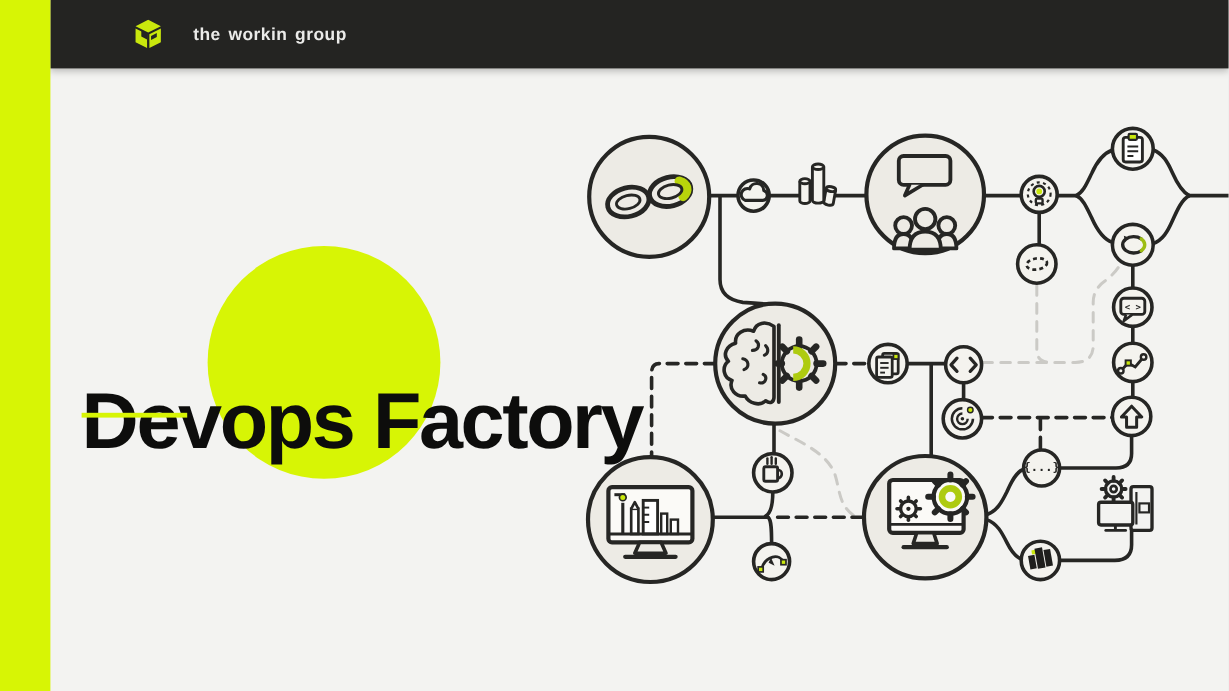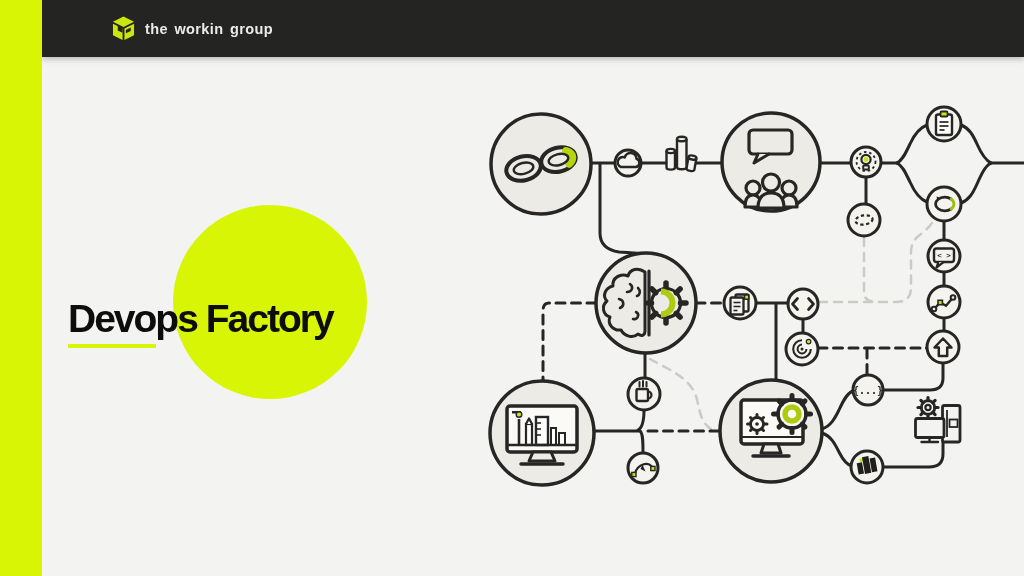--- a/index.html
+++ b/index.html
@@ -1,25 +1,25 @@
 <!DOCTYPE html>
 <html><head>
 <meta charset="utf-8">
 <style>
   html,body{margin:0;padding:0;background:#e8e8e8;}
   .canvas{position:relative;width:1024px;height:576px;background:#f3f3f1;overflow:hidden;
           font-family:"Liberation Sans",sans-serif;}
   .stripe{position:absolute;left:0;top:0;width:42px;height:576px;background:#d7f505;z-index:6;}
   .header{position:absolute;left:42px;top:0;width:982px;height:57px;background:#242422;
-          display:flex;align-items:center;padding-left:70px;box-sizing:border-box;gap:10px;
+          display:flex;align-items:center;padding-left:70px;box-sizing:border-box;gap:26px;
           box-shadow:0 2px 6px rgba(0,0,0,.25);z-index:5;}
   .logo-text{color:#ebebe9;font-size:14.5px;font-weight:bold;letter-spacing:.4px;word-spacing:2px;}
   .hero-circle{position:absolute;left:173px;top:205px;width:194px;height:194px;border-radius:50%;
           background:#d7f505;z-index:1;}
-  .hero-title{position:absolute;left:68px;top:273px;font-size:39px;font-weight:bold;
+  .hero-title{position:absolute;left:68px;top:273px;font-size:66px;font-weight:bold;
           letter-spacing:-2px;color:#0d0d0c;line-height:1;z-index:2;white-space:nowrap;}
   .hero-underline{position:absolute;left:68px;top:344px;width:88px;height:4px;background:#d7f505;z-index:2;}
   .diagram{position:absolute;left:0;top:0;z-index:1;}
   .mono{font-family:"DejaVu Sans Mono",monospace;font-weight:bold;}
 </style>
 </head>
 <body>
 
 <div class="canvas">
   <div class="stripe"></div>

